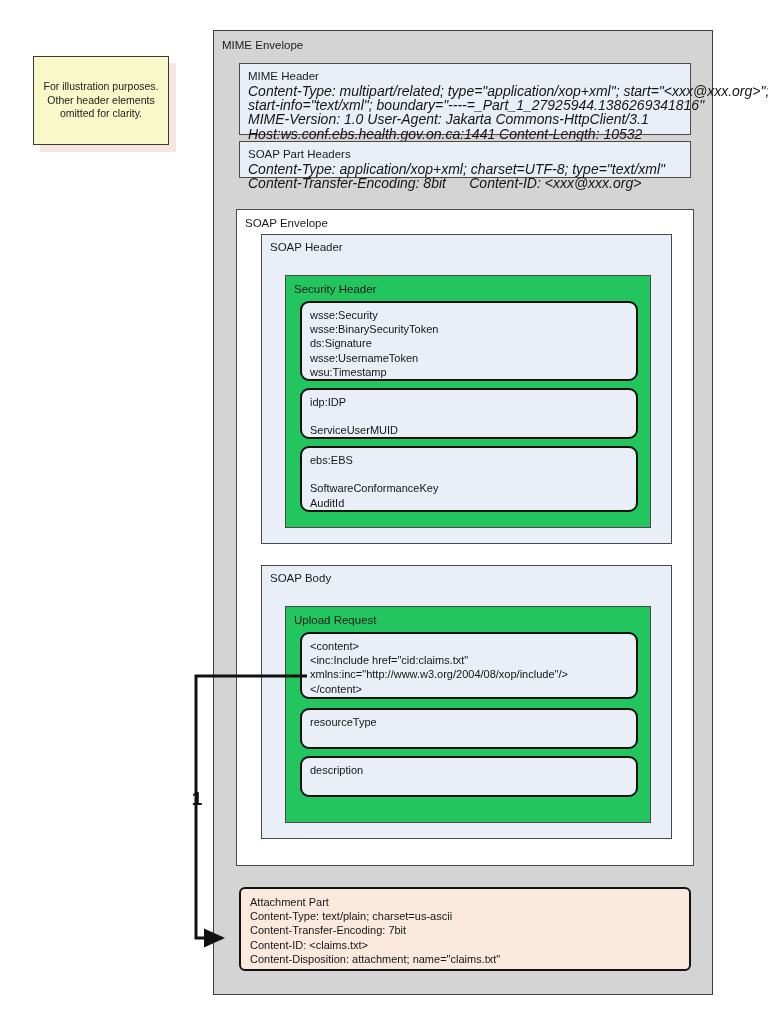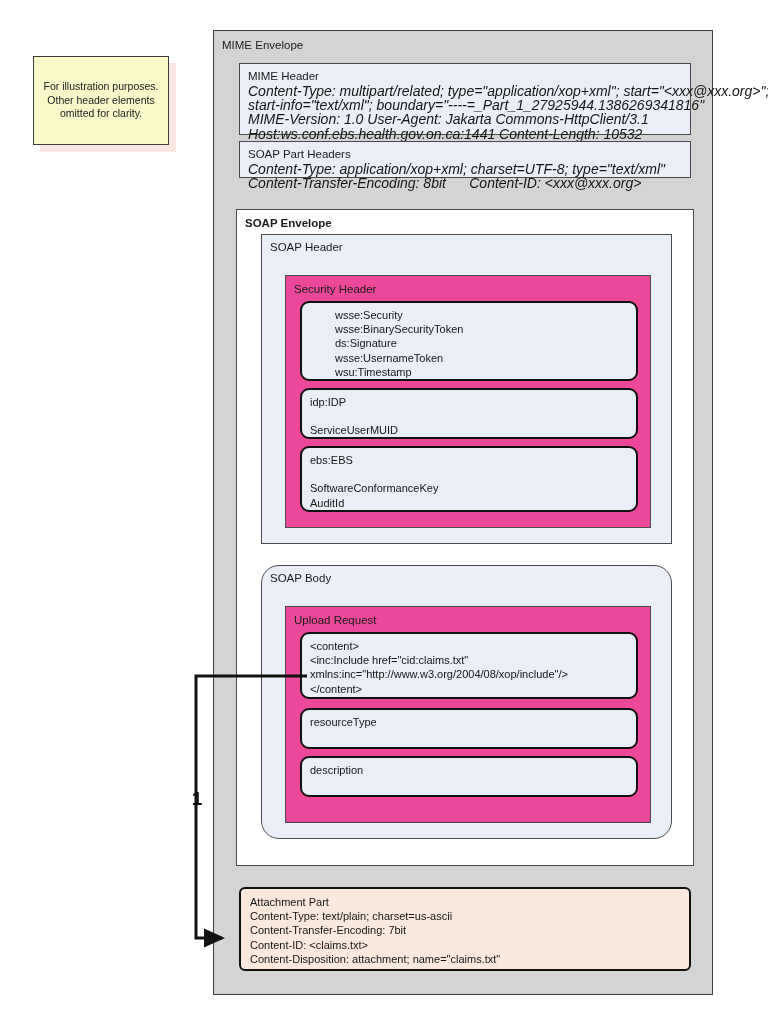--- a/index.html
+++ b/index.html
@@ -79,32 +79,32 @@
     color: #151515;
     white-space: pre;
     padding: 0 16px 0 8px;
     font-style: italic;
   }
   .panel > .box-title { padding: 5px 0 1px 8px; }
 
   
   .panel-mid {
     position: absolute;
-    background: #ec4899;
+    background: #22c55e;
     border: 1px solid #4a4a4a;
   }
   .panel-mid > .box-title { padding: 6px 0 0 8px; }
 
   
   .panel-plain {
     position: absolute;
     background: #ffffff;
     border: 1px solid #4a4a4a;
   }
-  .panel-plain > .box-title { padding: 6px 0 0 8px; font-weight: bold; }
+  .panel-plain > .box-title { padding: 6px 0 0 8px; }
 
   
   .leaf {
     position: absolute;
     background: #e9eef7;
     border: 2.5px solid #111111;
     border-radius: 9px;
   }
   .leaf-text {
     font-size: 11px;
@@ -179,21 +179,21 @@
 
     <div class="panel-plain" style="left:22px; top:178px; width:458px; height:657px;">
       <div class="box-title">SOAP Envelope</div>
 
       <div class="panel" style="left:24px; top:24px; width:411px; height:310px;">
         <div class="box-title">SOAP Header</div>
 
         <div class="panel-mid" style="left:23px; top:40px; width:366px; height:253px;">
           <div class="box-title">Security Header</div>
 
-          <div class="leaf" style="left:14px; top:25px; width:338px; height:80px;padding-left:25px;">
+          <div class="leaf" style="left:14px; top:25px; width:338px; height:80px;">
             <div class="leaf-text">wsse:Security
 wsse:BinarySecurityToken
 ds:Signature
 wsse:UsernameToken
 wsu:Timestamp</div>
           </div>
 
           <div class="leaf" style="left:14px; top:112px; width:338px; height:51px;">
             <div class="leaf-text">idp:IDP
 
@@ -202,21 +202,21 @@
 
           <div class="leaf" style="left:14px; top:170px; width:338px; height:66px;">
             <div class="leaf-text">ebs:EBS
 
 SoftwareConformanceKey
 AuditId</div>
           </div>
         </div>
       </div>
 
-      <div class="panel" style="left:24px; top:355px; width:411px; height:274px;border-radius:18px;">
+      <div class="panel" style="left:24px; top:355px; width:411px; height:274px;">
         <div class="box-title">SOAP Body</div>
 
         <div class="panel-mid" style="left:23px; top:40px; width:366px; height:217px;">
           <div class="box-title">Upload Request</div>
 
           <div class="leaf" style="left:14px; top:25px; width:338px; height:67px;">
             <div class="leaf-text">&lt;content&gt;
 &lt;inc:Include href="cid:claims.txt"
 xmlns:inc="http://www.w3.org/2004/08/xop/include"/&gt;
 &lt;/content&gt;</div>

